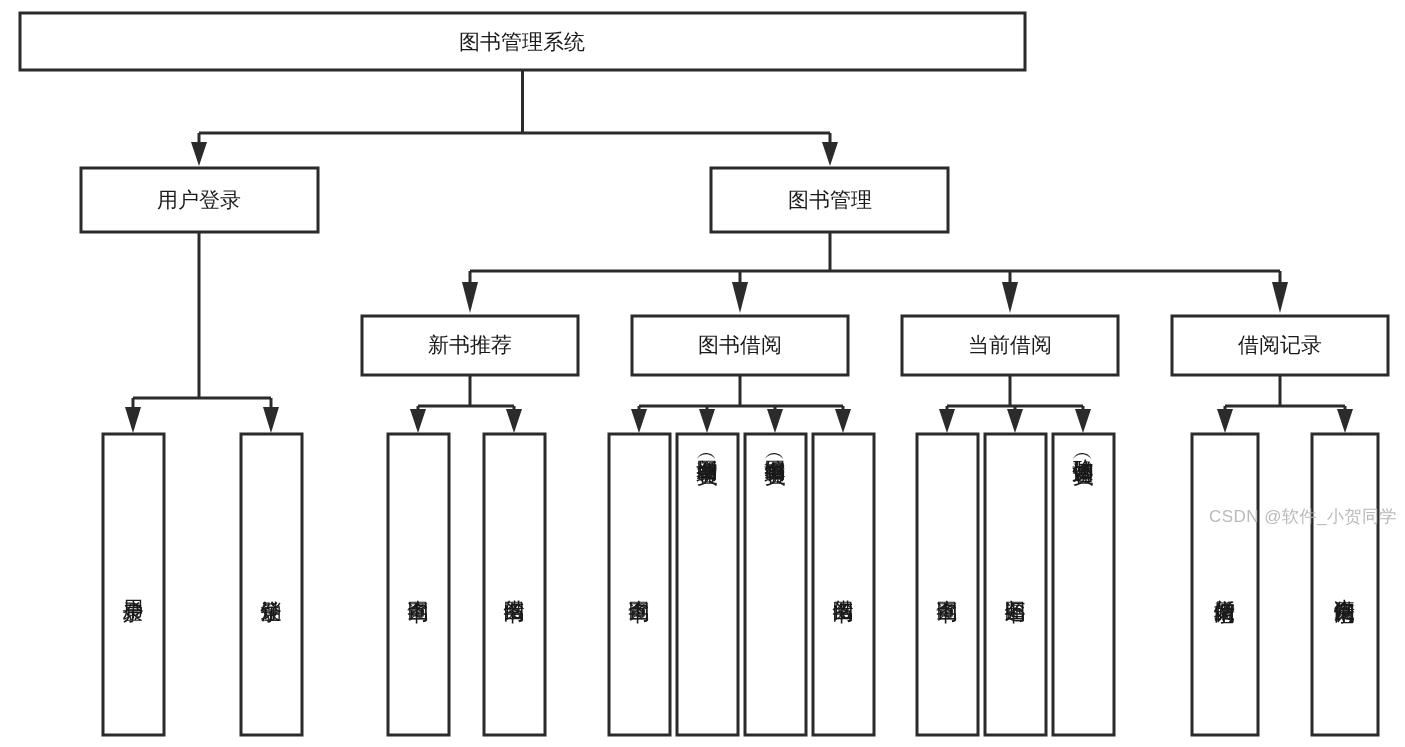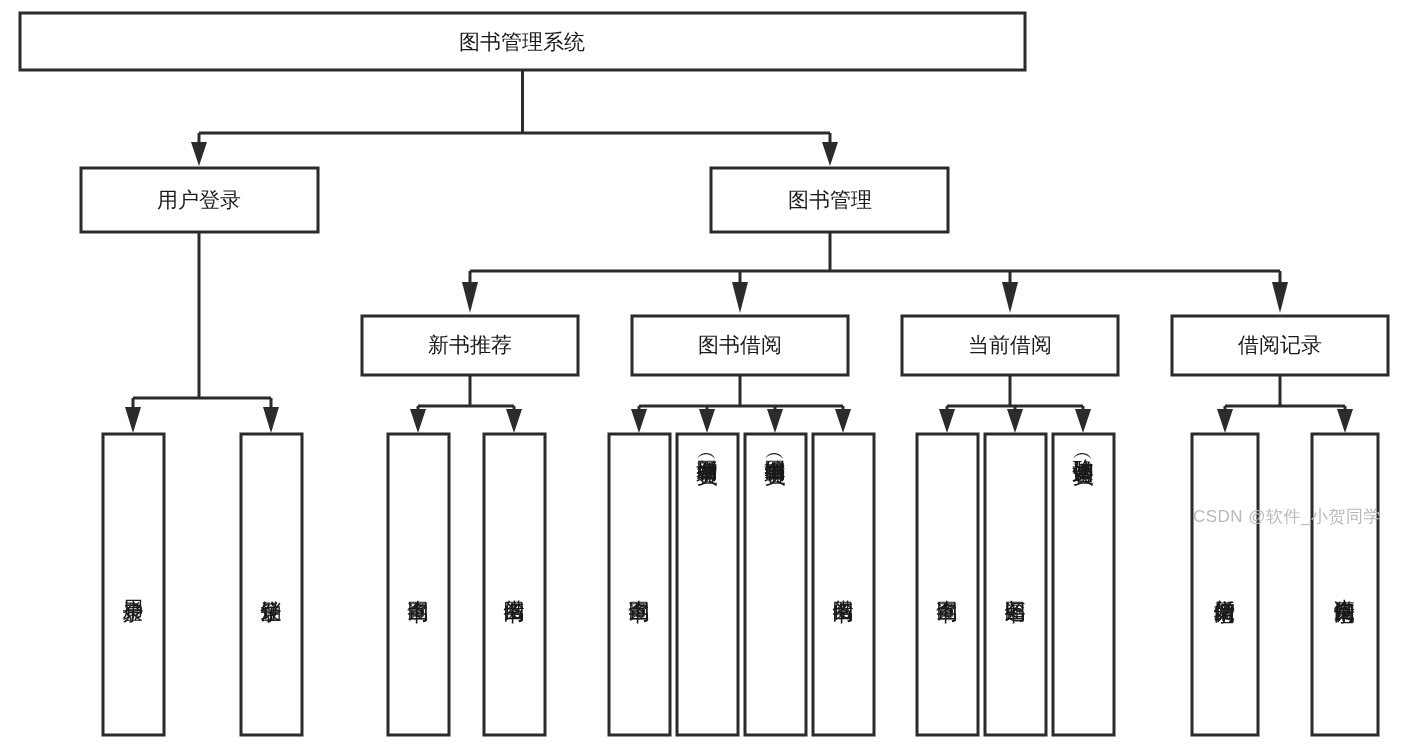--- a/index.html
+++ b/index.html
@@ -61,21 +61,21 @@
   }
   .leaf-label-wrap {
     position: absolute;
     display: flex;
     align-items: center;
     justify-content: center;
     pointer-events: none;
   }
   .watermark {
     position: absolute;
-    right: 24px;
+    right: 8px;
     bottom: 4px;
     font-family: "Liberation Sans", "DejaVu Sans", sans-serif;
     font-size: 17px;
     color: #b9b9b9;
     white-space: nowrap;
     letter-spacing: 0.5px;
   }
 </style>
 </head>
 <body>

